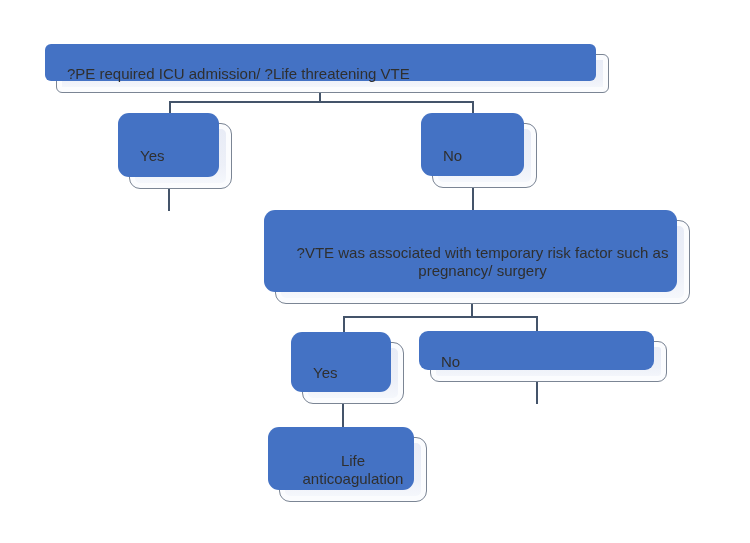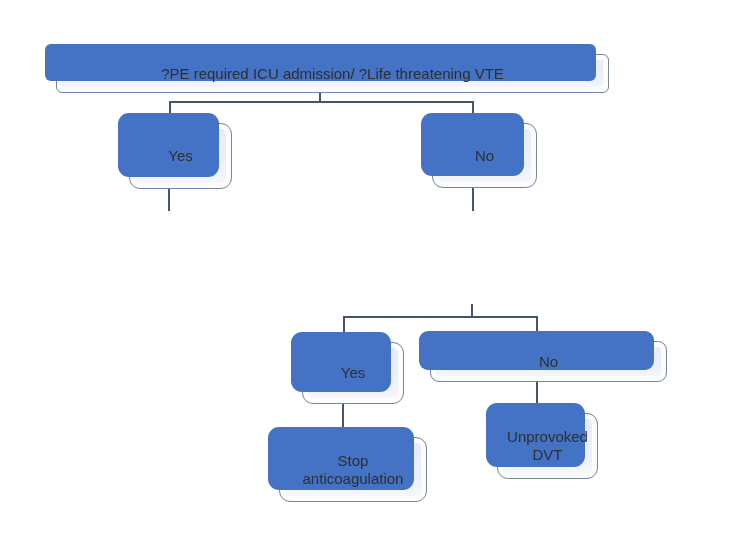--- a/index.html
+++ b/index.html
@@ -18,21 +18,21 @@
   
   .node {
     position: absolute;
     z-index: 1;
     box-sizing: border-box;
     border: 1.6px solid #7b8594;
     background: linear-gradient(180deg, #e7ebf6 0%, #edf0f8 65%, #f7f9fd 100%);
     box-shadow: inset 0 0 0 5px #fbfcfe;
     display: flex;
     align-items: center;
-    justify-content: center;
+    justify-content: flex-start;
     text-align: center;
     color: #2f2f2f;
     font-size: 15px;
     line-height: 1.2;
     padding: 2px 10px;
   }
   .node::before {
     content: "";
     position: absolute;
     left: -12px;
@@ -105,30 +105,30 @@
 
   <div class="node r10" id="n-yes1">
     <span>Yes</span>
   </div>
 
   <div class="node r10" id="n-no1">
     <span>No</span>
   </div>
 
 
+  <div class="node r10" id="n-vte">
+    <span>?VTE was associated with temporary risk factor such as pregnancy/ surgery</span>
+  </div>
 
   <div class="node r10" id="n-yes2">
     <span>Yes</span>
   </div>
 
   <div class="node r8" id="n-no2">
     <span>No</span>
   </div>
 
   <div class="node r10" id="n-stop">
-    <span>Stop anticoagulation</span>
+    <span>Life anticoagulation</span>
   </div>
 
-  <div class="node r10" id="n-unprovoked">
-    <span>Unprovoked DVT</span>
-  </div>
 
 </div>
 
 </body></html>

